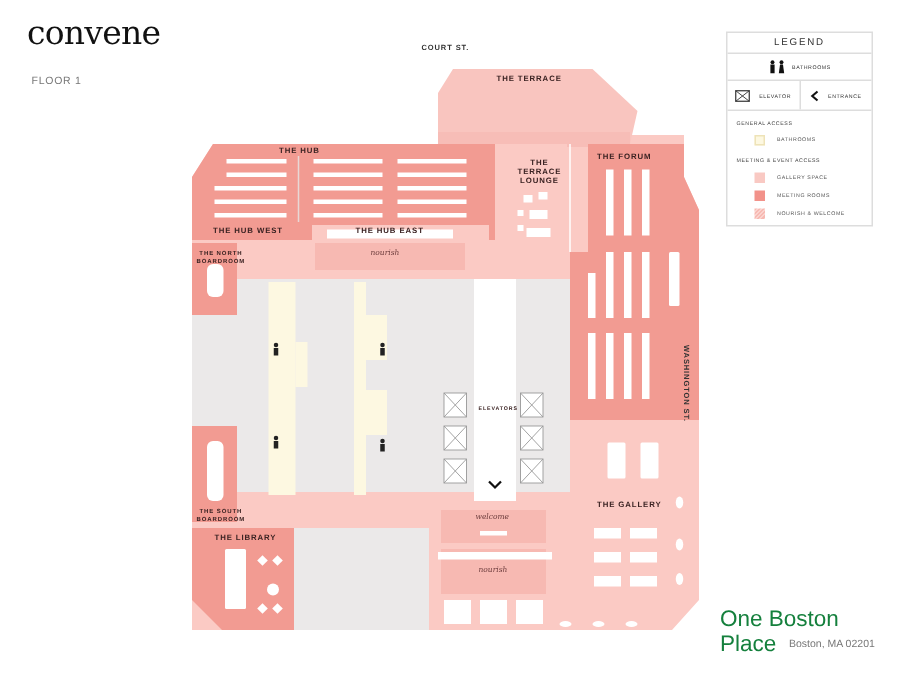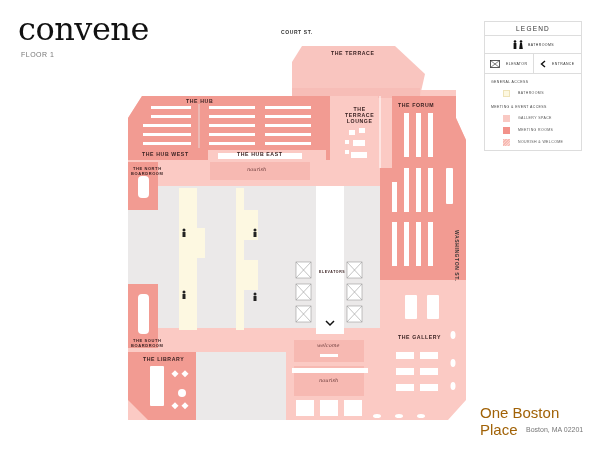--- a/index.html
+++ b/index.html
@@ -1,26 +1,26 @@
 <!DOCTYPE html>
 <html><head>
 <meta charset="utf-8">
 <style>
   * { box-sizing: border-box; margin: 0; padding: 0; }
   html, body { width: 600px; height: 452px; background: #ffffff; overflow: hidden; }
   body { position: relative; font-family: "Liberation Sans", sans-serif; color: #333; }
 
-  .brand { position: absolute; left: 18px; top: 10px; font-family: "DejaVu Serif", serif; font-size: 32px; color: #111; letter-spacing: -0.5px; }
+  .brand { position: absolute; left: 18px; top: 10px; font-family: "DejaVu Serif", serif; font-size: 22px; color: #111; letter-spacing: -0.5px; }
   .floor-label { position: absolute; left: 21px; top: 51px; font-size: 7px; color: #777; letter-spacing: 0.5px; }
 
   .street { position: absolute; font-size: 5px; letter-spacing: 0.6px; color: #333; font-weight: bold; }
   .street-court { left: 281px; top: 29px; }
   .street-wash { left: 460px; top: 230px; transform: rotate(90deg); transform-origin: left top; white-space: nowrap; }
 
-  .address-title { position: absolute; left: 480px; top: 404px; font-size: 15px; color: #a16207; }
+  .address-title { position: absolute; left: 480px; top: 404px; font-size: 15px; color: #15803d; }
   .address-sub { position: absolute; left: 526px; top: 426px; font-size: 7px; color: #777; }
 
   
   .legend { position: absolute; left: 484px; top: 21px; width: 98px; height: 130px; border: 1px solid #ddd; background: #fff; }
   .legend-title { height: 14px; border-bottom: 1px solid #ddd; text-align: center; font-size: 6.5px; letter-spacing: 1.2px; line-height: 14px; }
   .legend-bath { height: 18px; border-bottom: 1px solid #ddd; display: flex; align-items: center; justify-content: center; gap: 4px; font-size: 3.5px; letter-spacing: 0.4px; }
   .legend-row2 { height: 20px; border-bottom: 1px solid #ddd; display: flex; }
   .legend-half { flex: 1; display: flex; align-items: center; justify-content: center; gap: 6px; font-size: 3.5px; letter-spacing: 0.4px; }
   .legend-half + .legend-half { border-left: 1px solid #ddd; }
   .legend-section { font-size: 3.5px; letter-spacing: 0.4px; padding-left: 6px; margin-top: 6px; margin-bottom: 3px; color: #444; }

